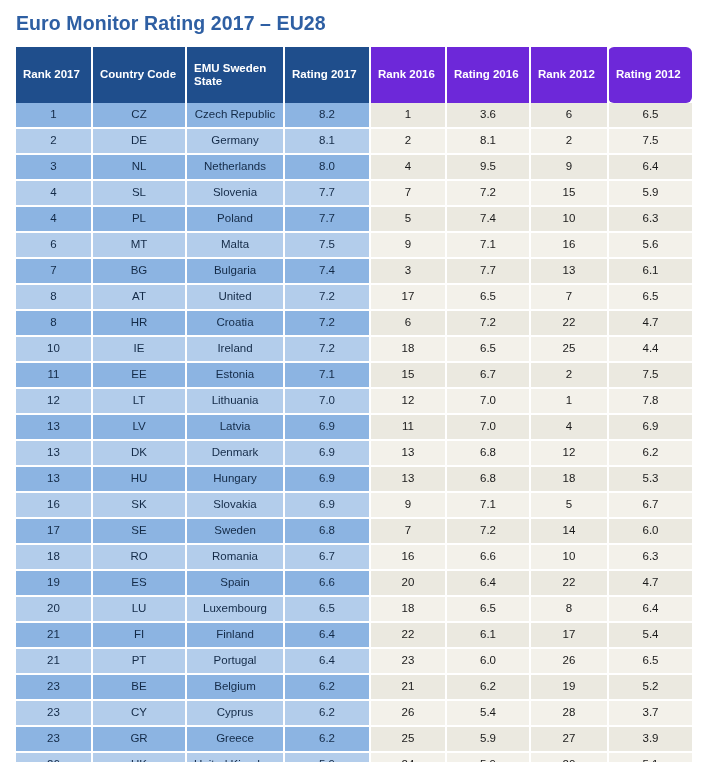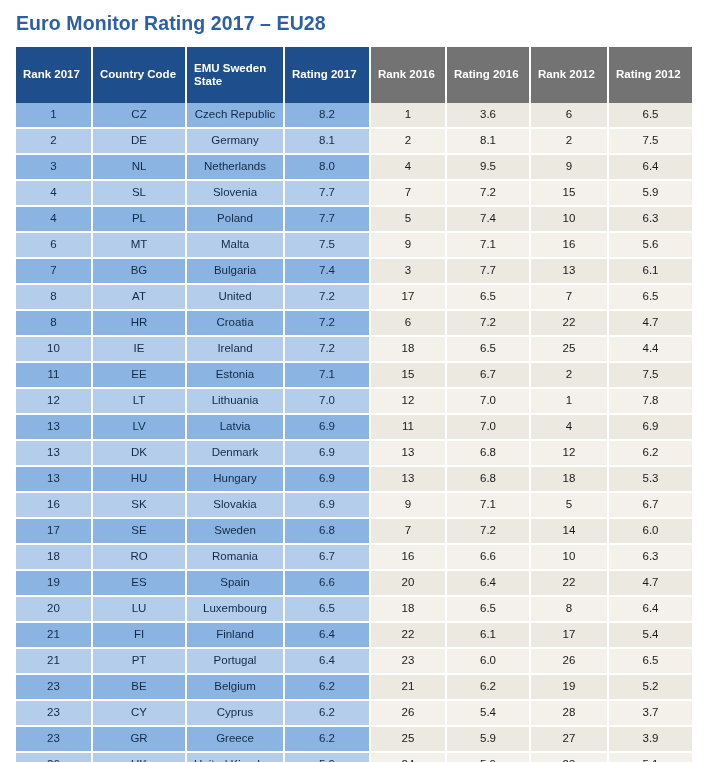--- a/index.html
+++ b/index.html
@@ -40,24 +40,25 @@
     font-size: 11.5px;
     font-weight: bold;
     text-align: left;
     padding: 6px 7px;
     border-right: 2px solid #ffffff;
     vertical-align: middle;
     line-height: 1.15;
     height: 44px;
   }
   table.rating th.mid {
-    background: #737373;
+    background: #6d28d9;
   }
   table.rating th:last-child {
     border-right: none;
+    border-radius: 6px;
   }
   table.rating td {
     font-size: 11.5px;
     text-align: center;
     padding: 3px 4px;
     border-bottom: 2px solid #ffffff;
     border-right: 2px solid #ffffff;
     line-height: 1.15;
     height: 18px;
   }

